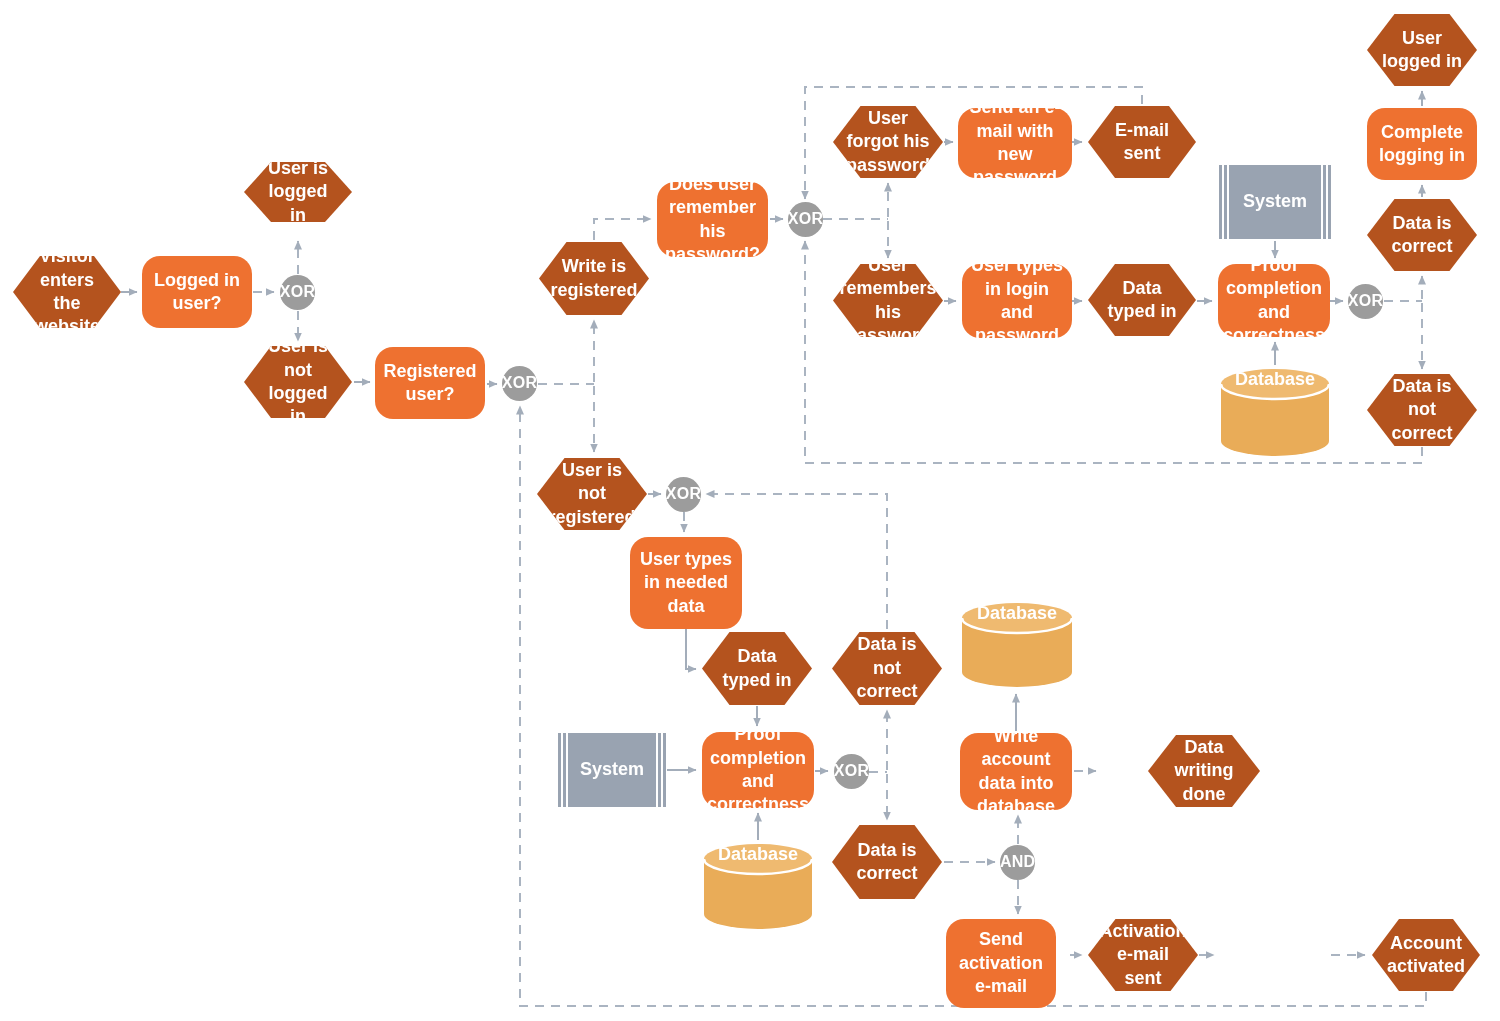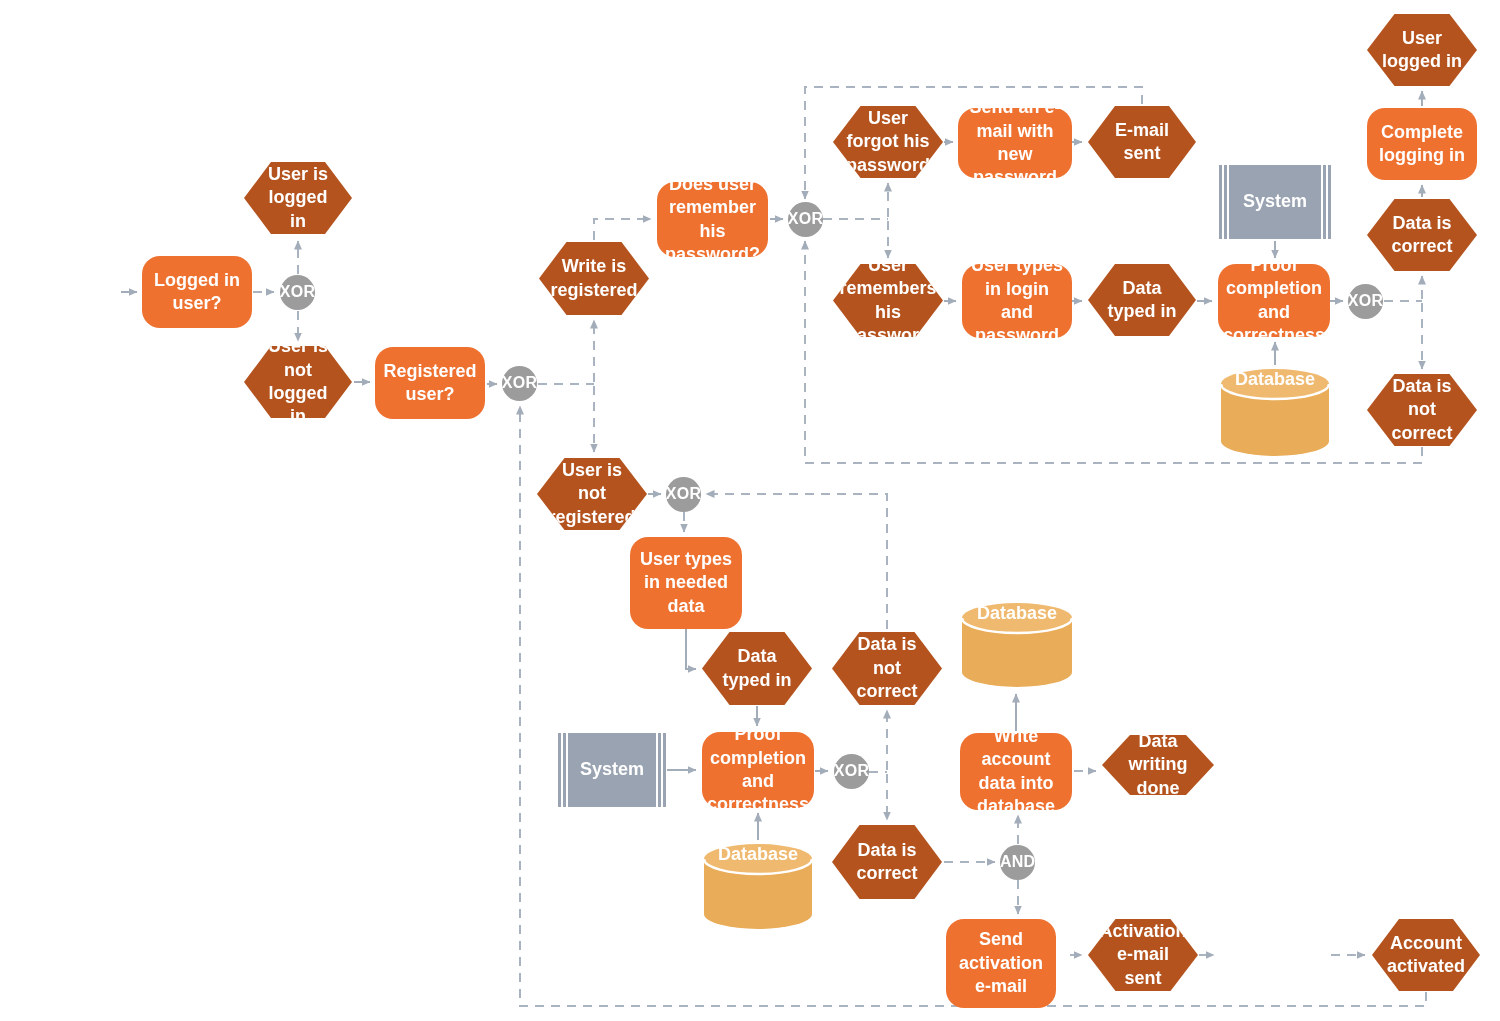--- a/index.html
+++ b/index.html
@@ -99,21 +99,24 @@
     <path class="dashed" marker-end="url(#arr)" d="M887 774 V820"></path>
     <path class="dashed" marker-end="url(#arr)" d="M944 862 H995"></path>
     <path class="dashed" marker-end="url(#arr)" d="M1018 844 V815"></path>
     <path class="dashed" marker-end="url(#arr)" d="M1018 880 V914"></path>
     <path class="dashed" marker-end="url(#arr)" d="M1074 771 H1096"></path>
     <path class="dashed" marker-end="url(#arr)" d="M1070 955 H1082"></path>
     <path class="dashed" marker-end="url(#arr)" d="M1199 955 H1214"></path>
     <path class="dashed" marker-end="url(#arr)" d="M1331 955 H1365"></path>
   </svg>
 
-  <div class="node event" style="left:244px;top:162px;width:108px;height:72px">
+  <div class="node event" style="left:13px;top:256px;width:108px;height:72px">
+      <span>Visitor enters the website</span>
+    </div>
+  <div class="node event" style="left:244px;top:162px;width:108px;height:60px">
       <span>User is logged in</span>
     </div>
   <div class="node event" style="left:244px;top:346px;width:108px;height:72px">
       <span>User is not logged in</span>
     </div>
   <div class="node event" style="left:539px;top:242px;width:110px;height:73px">
       <span>Write is registered</span>
     </div>
   <div class="node event" style="left:833px;top:106px;width:110px;height:72px">
       <span>User forgot his password</span>
@@ -141,21 +144,21 @@
     </div>
   <div class="node event" style="left:702px;top:632px;width:110px;height:73px">
       <span>Data typed in</span>
     </div>
   <div class="node event" style="left:832px;top:632px;width:110px;height:73px">
       <span>Data is not correct</span>
     </div>
   <div class="node event" style="left:832px;top:825px;width:110px;height:74px">
       <span>Data is correct</span>
     </div>
-  <div class="node event" style="left:1102px;top:735px;width:112px;height:60px">
+  <div class="node event" style="left:1148px;top:735px;width:112px;height:72px">
       <span>Data writing done</span>
     </div>
   <div class="node event" style="left:1088px;top:919px;width:110px;height:72px">
       <span>Activation e-mail sent</span>
     </div>
   <div class="node event" style="left:1372px;top:919px;width:108px;height:72px">
       <span>Account activated</span>
     </div>
 
   <div class="node function" style="left:142px;top:256px;width:110px;height:72px">

